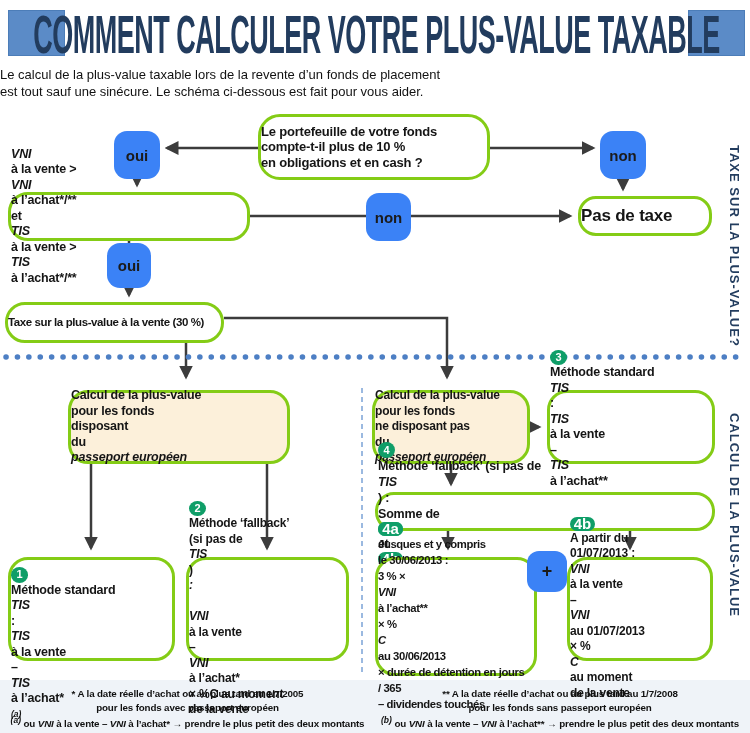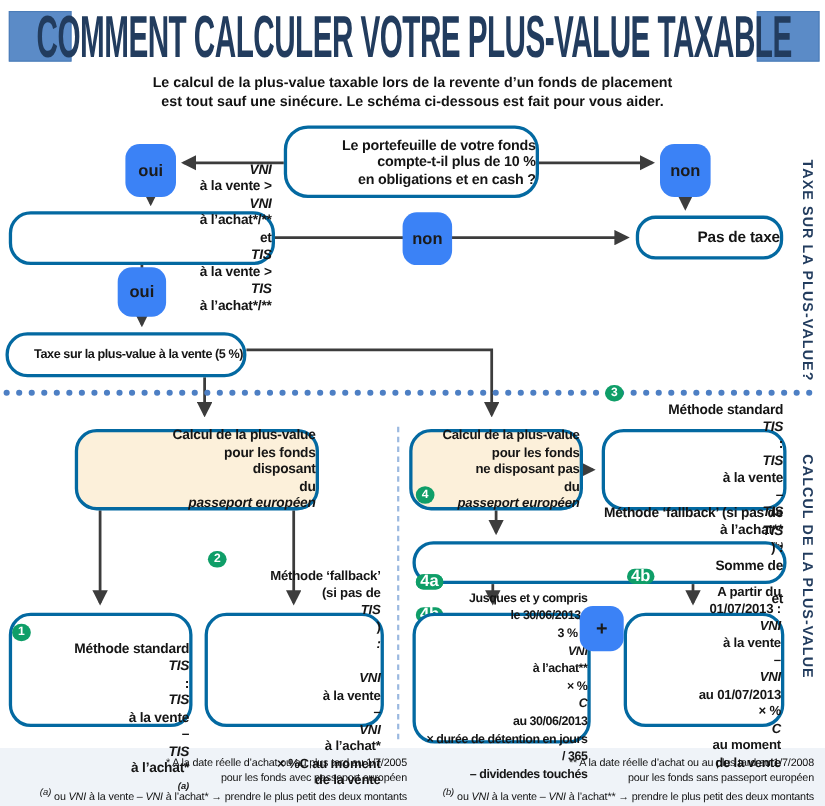--- a/index.html
+++ b/index.html
@@ -3,38 +3,38 @@
 <meta charset="utf-8">
 <style>
   *{margin:0;padding:0;box-sizing:border-box}
   html,body{background:#ffffff;font-family:"Liberation Sans",sans-serif}
   .canvas{position:relative;width:750px;height:733px;background:#fff;overflow:hidden}
   .band{position:absolute;left:0;top:680px;width:750px;height:53px;background:#eff3f8;z-index:0}
   
   .hsq{position:absolute;width:57px;height:46px;background:#5b8bc7;border:1px solid #4c7db8;z-index:2}
   .title-wrap{position:absolute;left:64px;right:62px;top:3px;height:58px;display:flex;justify-content:center;z-index:2}
   .title-text{font-size:54px;font-weight:bold;color:#223c5e;white-space:nowrap;letter-spacing:-1px;transform:scaleX(0.5)}
-  .subtitle{position:absolute;top:67px;left:0;width:750px;text-align:center;font-size:13px;font-weight:bold;color:#121212;line-height:16.5px;z-index:2}
+  .subtitle{position:absolute;top:67px;left:0;width:750px;text-align:left;font-size:13px;font-weight:normal;color:#121212;line-height:16.5px;z-index:2}
   
   svg.connectors{position:absolute;left:0;top:0;z-index:1}
   
-  .box{position:absolute;z-index:2;background:#fff;border:3px solid #0369a1;border-radius:20px;
-       display:flex;flex-direction:column;justify-content:center;text-align:right;
+  .box{position:absolute;z-index:2;background:#fff;border:3px solid #84cc16;border-radius:20px;
+       display:flex;flex-direction:column;justify-content:center;text-align:left;
        font-weight:bold;color:#151515;font-size:12.5px;line-height:15.5px;letter-spacing:-0.2px;white-space:nowrap}
   .cream{background:#fcf0da}
   .top-align{justify-content:flex-start;padding-top:7px}
   .badge{position:absolute;z-index:3;background:#3b82f6;border-radius:13px;display:flex;align-items:center;justify-content:center;
          font-weight:bold;font-size:15px;color:#1b1b1b}
   .gb{display:inline-flex;align-items:center;justify-content:center;width:17px;height:17px;border-radius:50%;
       background:#0f9e68;color:#fff;font-size:11px;font-style:normal;vertical-align:-3px;letter-spacing:0}
   .gb.sm{width:25px;height:14px;border-radius:7px;font-size:15px;vertical-align:-2px}
   .sup{font-size:8.5px;font-style:italic;vertical-align:super;letter-spacing:0}
   .side-label{position:absolute;left:722px;width:20px;writing-mode:vertical-rl;font-weight:bold;color:#223c5e;
               font-size:13px;letter-spacing:1px;z-index:2;display:flex;justify-content:center}
-  .fn{position:absolute;z-index:2;text-align:right;font-size:9.8px;font-weight:normal;color:#111;line-height:13.5px;
+  .fn{position:absolute;z-index:2;text-align:center;font-size:9.8px;font-weight:bold;color:#111;line-height:13.5px;
       letter-spacing:-0.15px;white-space:nowrap}
 </style>
 </head>
 <body>
 
 <div class="canvas">
 
   <div class="band"></div>
 
   <div class="hsq" style="left:8px;top:10px"></div>
@@ -69,23 +69,23 @@
     </g>
     <line x1="6" y1="357" x2="744" y2="357" stroke="#4d7fc4" stroke-width="5.5" stroke-linecap="round" stroke-dasharray="0.1 11.3"></line>
     <line x1="362" y1="388" x2="362" y2="674" stroke="#9bb9e0" stroke-width="2" stroke-dasharray="5 4"></line>
   </svg>
 
   <div class="box" style="left:258px;top:114px;width:232px;height:66px;border-radius:22px;font-size:13px">Le portefeuille de votre fonds<br>compte-t-il plus de 10 %<br>en obligations et en cash ?</div>
   <div class="badge" style="left:114px;top:131px;width:46px;height:48px">oui</div>
   <div class="badge" style="left:600px;top:131px;width:46px;height:48px">non</div>
   <div class="box" style="left:8px;top:192px;width:242px;height:49px;border-radius:20px"><i>VNI</i> à la vente &gt; <i>VNI</i> à l’achat*/**<br>et <i>TIS</i> à la vente &gt; <i>TIS</i> à l’achat*/**</div>
   <div class="badge" style="left:366px;top:193px;width:45px;height:48px">non</div>
-  <div class="box" style="left:578px;top:196px;width:134px;height:40px;border-radius:18px;font-size:14px">Pas de taxe</div>
+  <div class="box" style="left:578px;top:196px;width:134px;height:40px;border-radius:18px;font-size:17px">Pas de taxe</div>
   <div class="badge" style="left:107px;top:243px;width:44px;height:45px">oui</div>
-  <div class="box" style="left:5px;top:302px;width:219px;height:41px;border-radius:20px;font-size:11.5px;letter-spacing:-0.4px">Taxe sur la plus-value à la vente (5 %)</div>
+  <div class="box" style="left:5px;top:302px;width:219px;height:41px;border-radius:20px;font-size:11.5px;letter-spacing:-0.4px">Taxe sur la plus-value à la vente (30 %)</div>
 
   <div class="box cream" style="left:68px;top:390px;width:222px;height:74px">Calcul de la plus-value<br>pour les fonds<br>disposant<br>du <i>passeport européen</i></div>
   <div class="box top-align" style="left:8px;top:557px;width:167px;height:104px"><span class="gb">1</span> Méthode standard<br><i>TIS</i> :<br><i>TIS</i> à la vente<br>– <i>TIS</i> à l’achat* <span class="sup">(a)</span></div>
   <div class="box" style="left:186px;top:557px;width:163px;height:104px;font-size:12px"><span class="gb">2</span> Méthode ‘fallback’<br>(si pas de <i>TIS</i>) <i>:</i><br><i>VNI</i> à la vente<br>– <i>VNI</i> à l’achat*<br>× %C au moment<br>de la vente</div>
 
   <div class="box cream" style="left:372px;top:390px;width:158px;height:74px;font-size:12px">Calcul de la plus-value<br>pour les fonds<br>ne disposant pas<br>du <i>passeport européen</i></div>
   <div class="box" style="left:547px;top:390px;width:168px;height:74px"><span class="gb">3</span> Méthode standard<br><i>TIS</i> :<br><i>TIS</i> à la vente<br>– <i>TIS</i> à l’achat** <span class="sup">(b)</span></div>
   <div class="box" style="left:375px;top:492px;width:340px;height:39px;border-radius:19px;font-size:12.5px;line-height:16px"><span class="gb">4</span> Méthode ‘fallback’ (si pas de <i>TIS</i>) :<br>Somme de <span class="gb sm">4a</span> et <span class="gb sm">4b</span> <span class="sup">(b)</span></div>
   <div class="box" style="left:375px;top:557px;width:162px;height:119px;font-size:11.3px;line-height:16px;letter-spacing:-0.4px"><span class="gb sm">4a</span> Jusques et y compris<br>le 30/06/2013 :<br>3 % × <i>VNI</i> à l’achat**<br>× %<i>C</i> au 30/06/2013<br>× durée de détention en jours<br>/ 365<br>– dividendes touchés</div>
   <div class="badge" style="left:527px;top:551px;width:40px;height:41px;font-size:18px;border-radius:12px">+</div>

